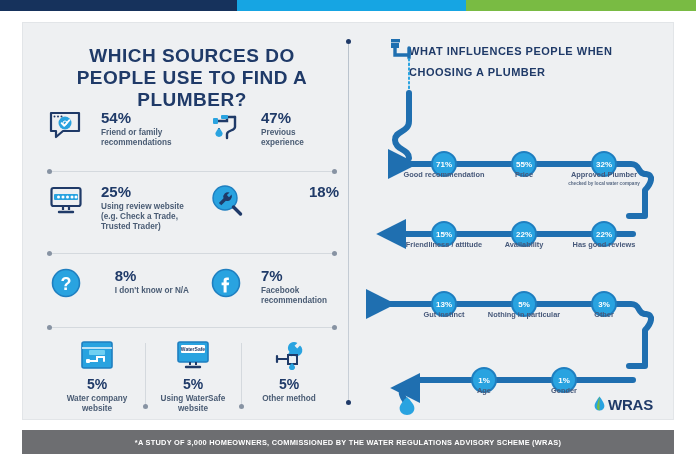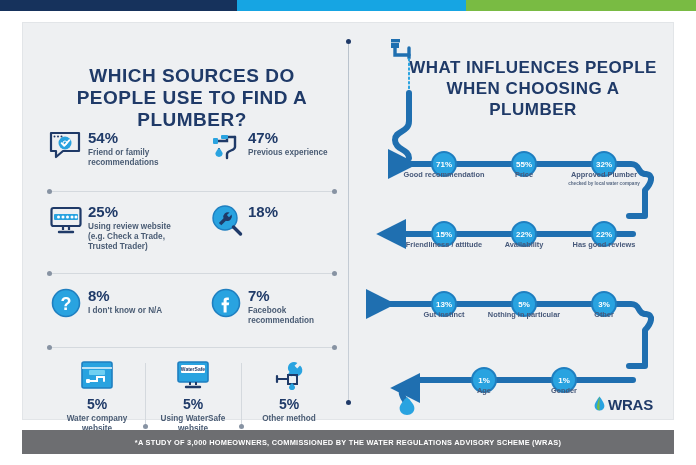--- a/index.html
+++ b/index.html
@@ -24,53 +24,53 @@
 
   
   .h-title{
     color:#1f3a68;font-weight:bold;letter-spacing:.5px;
     font-size:19px;line-height:22px;text-transform:uppercase;
   }
   .pct{color:#1f3a68;font-weight:bold;font-size:15px;line-height:15px;}
   .lbl{color:#4a5c74;font-size:8.2px;line-height:10px;font-weight:bold;}
 
   
-  .left{position:absolute;left:0;top:0;width:280px;height:398px;margin-top:20px;}
+  .left{position:absolute;left:0;top:0;width:280px;height:398px;}
   .left .h-title{position:absolute;left:34px;top:22px;width:270px;text-align:center;}
 
   .divider-v{position:absolute;left:325px;top:18px;width:1px;height:362px;
              background:linear-gradient(to bottom,#b9c2cc,#c9d0d8);}
   .divider-v:before,.divider-v:after{
     content:"";position:absolute;left:-2px;width:5px;height:5px;border-radius:50%;
     background:#1f3a68;}
   .divider-v:before{top:-2px;} .divider-v:after{bottom:-2px;}
   .hline{position:absolute;left:26px;width:286px;height:1px;background:#d4d9de;}
   .hline i{position:absolute;top:-2px;width:5px;height:5px;border-radius:50%;
            background:#8793a3;display:block;}
   .hline i.a{left:-2px;} .hline i.b{right:-2px;}
 
-  .cell{position:absolute;display:flex;align-items:flex-start;gap:3px;}
+  .cell{position:absolute;display:flex;align-items:flex-start;gap:16px;justify-content:space-between;}
   .cell .ico{width:36px;height:36px;flex:0 0 36px;position:relative;}
   .cell .txt{padding-top:1px;}
   .cell .txt .lbl{margin-top:3px;}
 
   
   .trio{position:absolute;left:26px;top:318px;width:286px;height:70px;}
   .trio .item{position:absolute;width:92px;text-align:center;}
   .trio .item .ico{width:34px;height:30px;margin:0 auto 6px;position:relative;}
   .trio .pct{font-size:14px;}
   .trio .lbl{margin-top:2px;}
   .vsep{position:absolute;top:2px;width:1px;height:64px;background:#d4d9de;}
   .vsep i{position:absolute;left:-2px;bottom:-2px;width:5px;height:5px;
           border-radius:50%;background:#8793a3;display:block;}
 
   
   .right{position:absolute;left:326px;top:0;width:326px;height:398px;}
-  .right .h-title{position:absolute;left:60px;top:34px;width:248px;text-align:center;
-                  font-size:17px;line-height:21px;}
+  .right .h-title{position:absolute;left:60px;top:18px;width:248px;text-align:left;
+                  font-size:11px;line-height:21px;}
 
   .pipes{position:absolute;left:0;top:0;width:326px;height:398px;}
 
   .node{position:absolute;width:26px;height:26px;border-radius:50%;
         background:#29a3e0;border:2px solid #1f7fc0;box-sizing:border-box;
         display:flex;align-items:center;justify-content:center;
         color:#ffffff;font-size:8px;font-weight:bold;}
   .node-wrap{position:absolute;width:86px;text-align:center;}
   .node-wrap .node{left:30px;top:0;}
   .node-cap{position:absolute;left:0;top:20px;width:86px;

